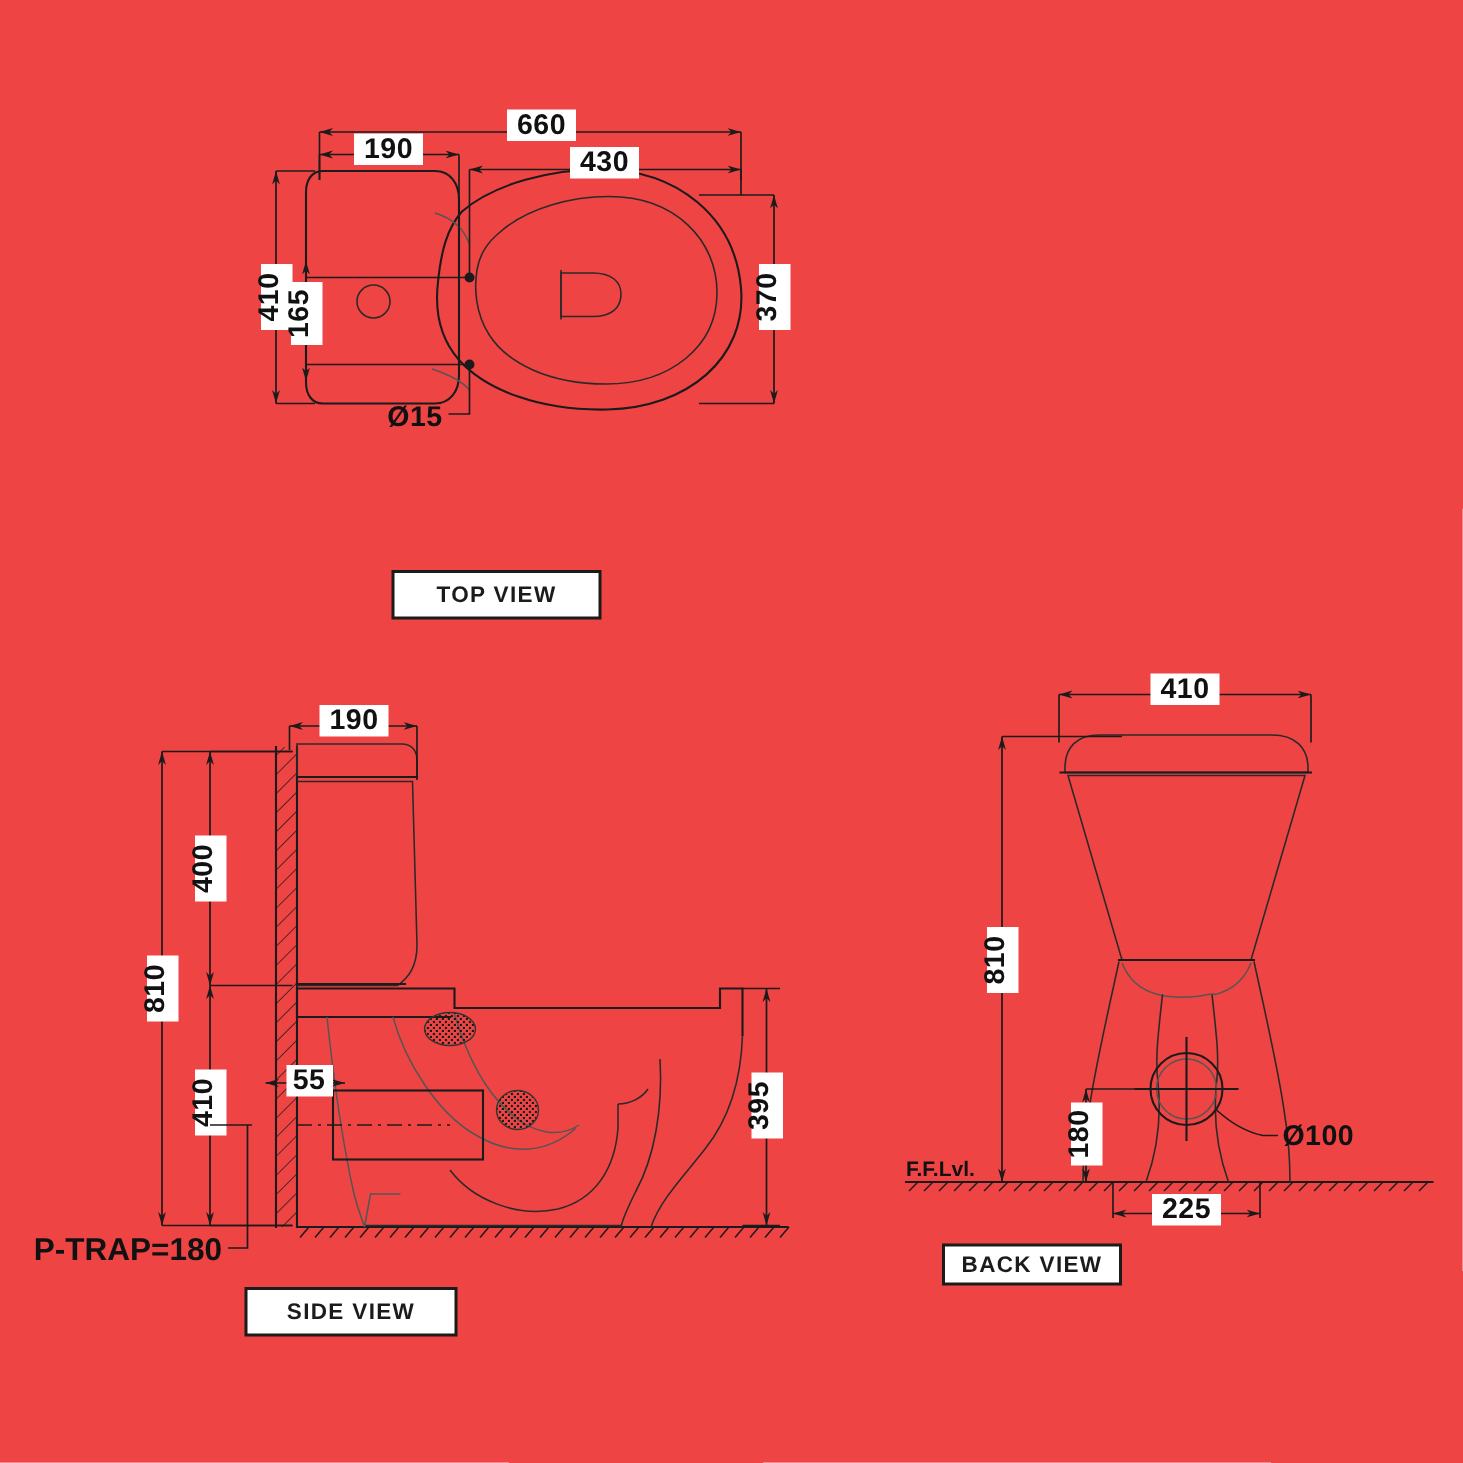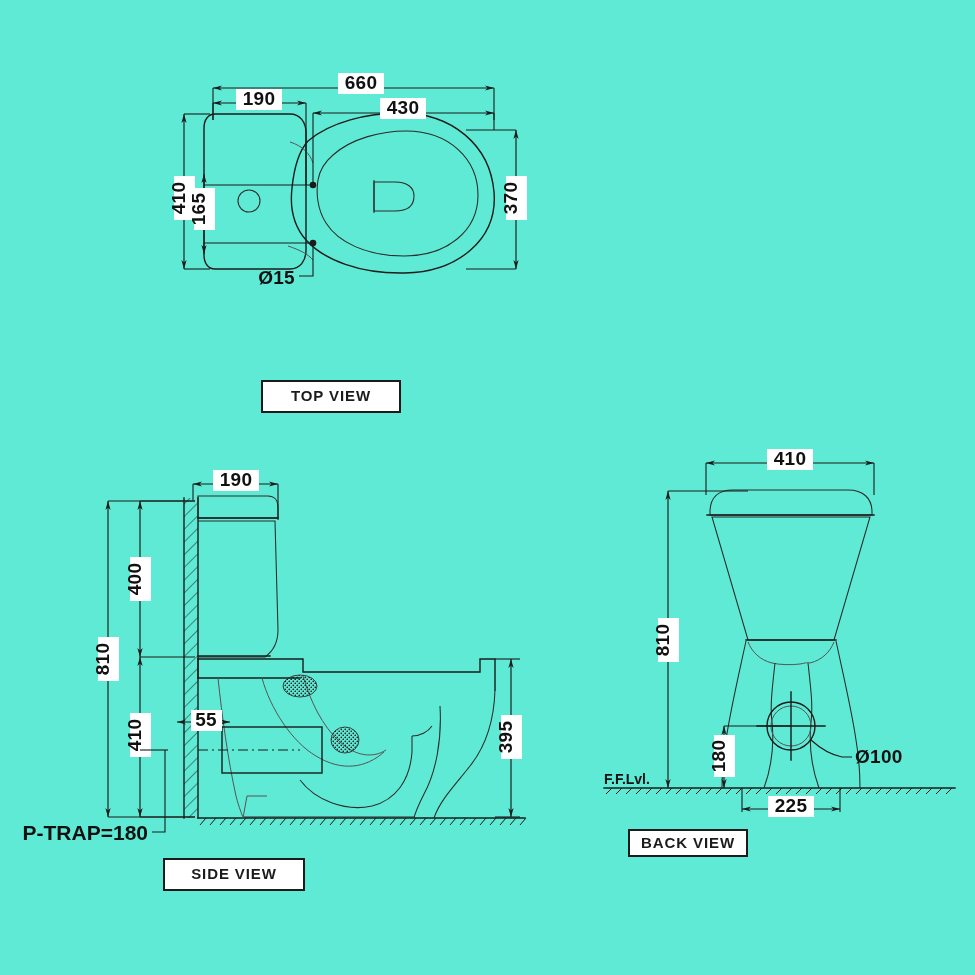--- a/index.html
+++ b/index.html
@@ -14,21 +14,21 @@
     font-family: "Liberation Sans", sans-serif;
     overflow: hidden;
     position: relative;
   }
   #drawing-root {
     position: absolute;
     left: 0;
     top: 0;
     width: 975px;
     height: 975px;
-    background: #5eead4;
+    background: #ef4444;
   }
   svg.drawing {
     display: block;
     width: 975px;
     height: 975px;
   }
   .ln {
     stroke: #1b1b1b;
     stroke-width: 1.4;
     fill: none;

